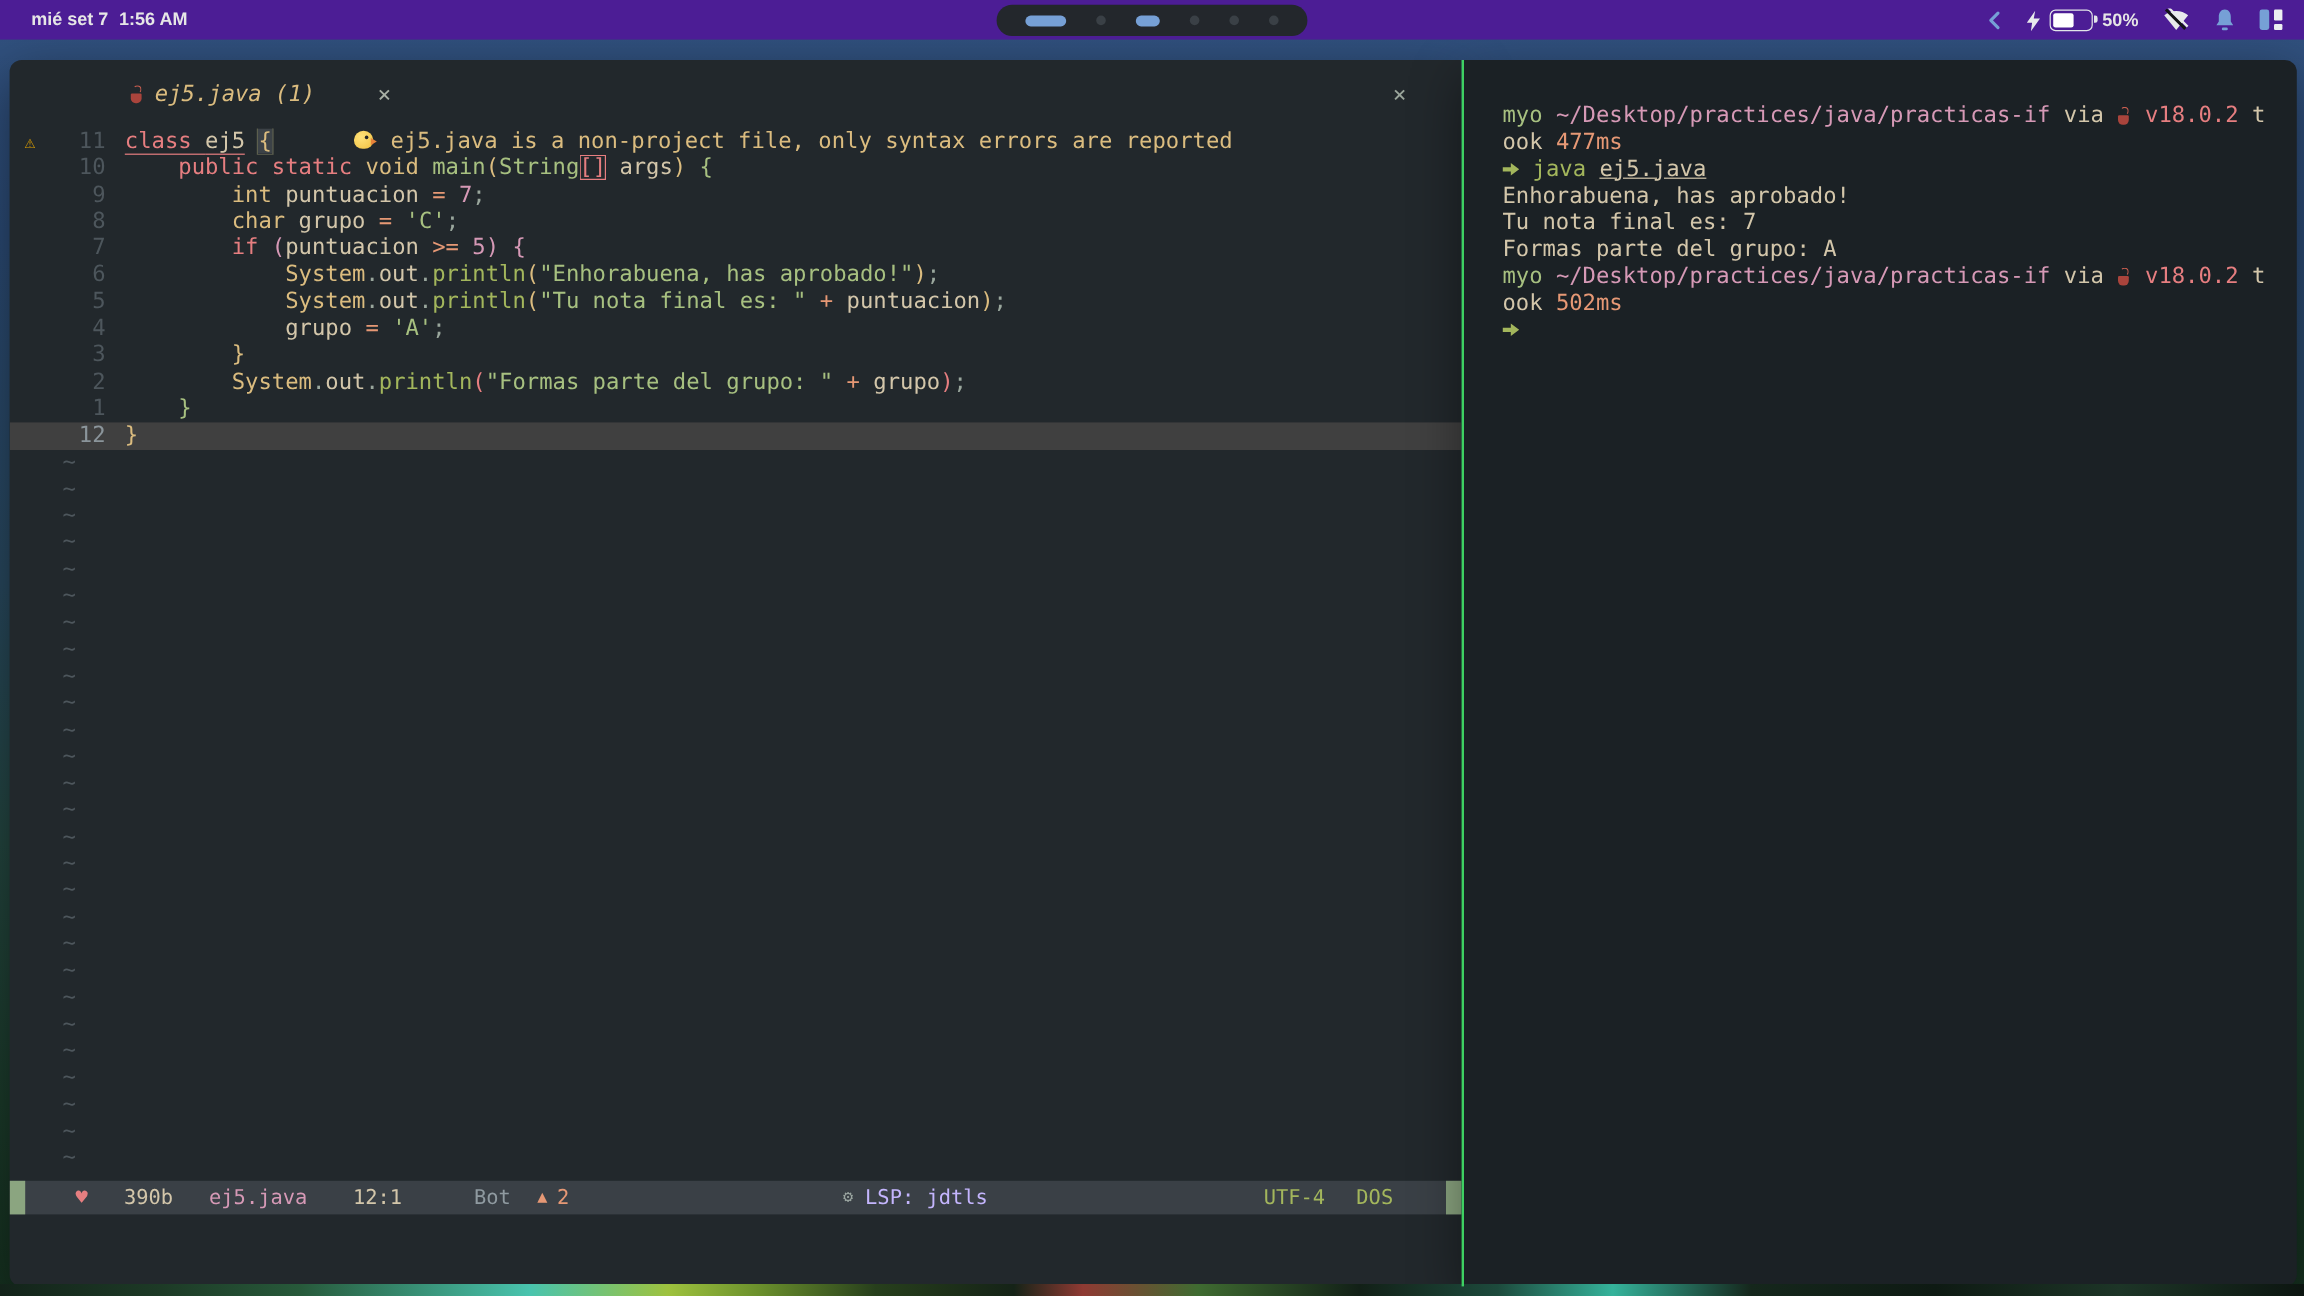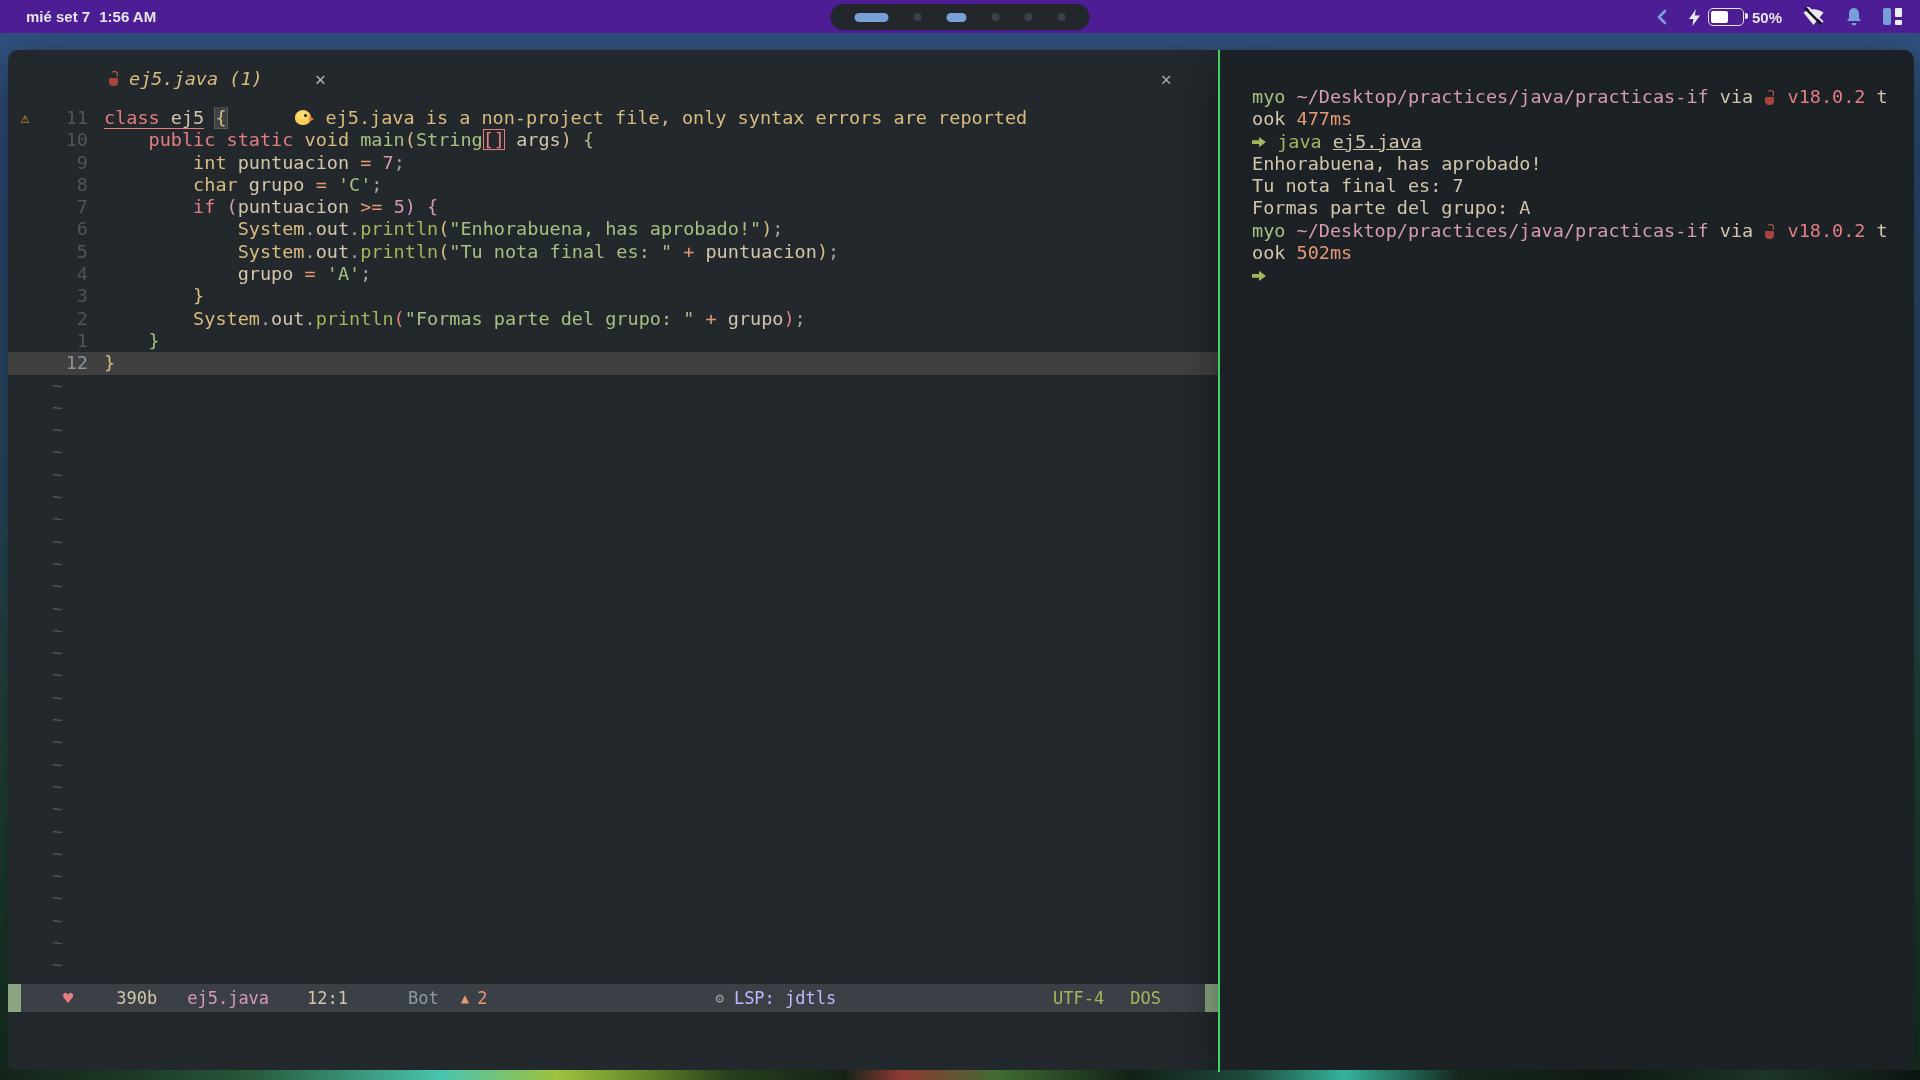--- a/index.html
+++ b/index.html
@@ -182,21 +182,21 @@
       <div class="cline tilde-row">~</div>
       <div class="cline tilde-row">~</div>
       <div class="cline tilde-row">~</div>
       <div class="cline tilde-row">~</div>
       <div class="cline tilde-row">~</div>
     </div>
 
   <div id="statusline">
     <span class="mode-block"></span>
     <span class="sl" style="color:#e67e80;margin-left:42px">♥</span>
-    <span class="sl" style="margin-left:43px">390b</span>
+    <span class="sl" style="margin-left:30px">390b</span>
     <span class="sl" style="color:#d699b6;margin-left:30px">ej5.java</span>
     <span class="sl" style="margin-left:38px">12:1</span>
     <span class="sl" style="color:#8f9aa0;margin-left:60px">Bot</span>
     <span class="sl" style="color:#e69875;margin-left:22px;font-size:14px">▲</span>
     <span class="sl" style="color:#e69875;margin-left:8px">2</span>
     <span class="sl" style="color:#9aa5a0;margin-left:228px;font-size:14px">⚙</span>
     <span class="sl" style="color:#c4b5fd;margin-left:10px">LSP: jdtls</span>
     <span class="sl" style="color:#a3b65c;margin-left:auto">UTF-4</span>
     <span class="sl" style="color:#a3b65c;margin-left:26px;margin-right:44px">DOS</span>
     <span class="mode-block"></span>

